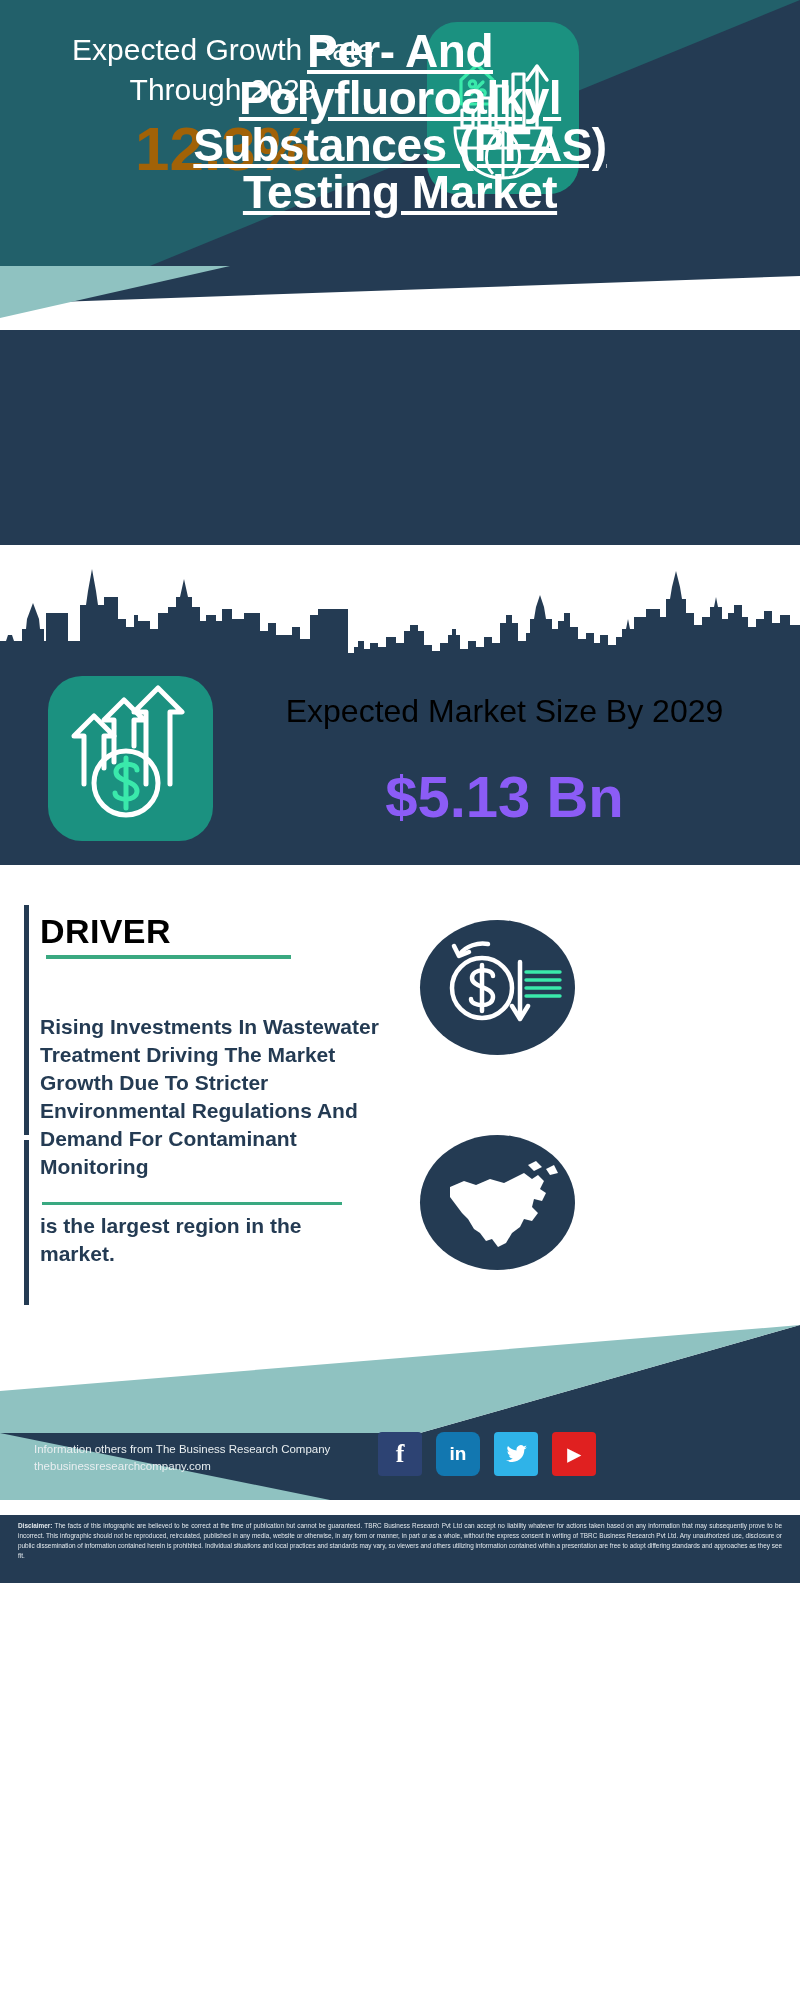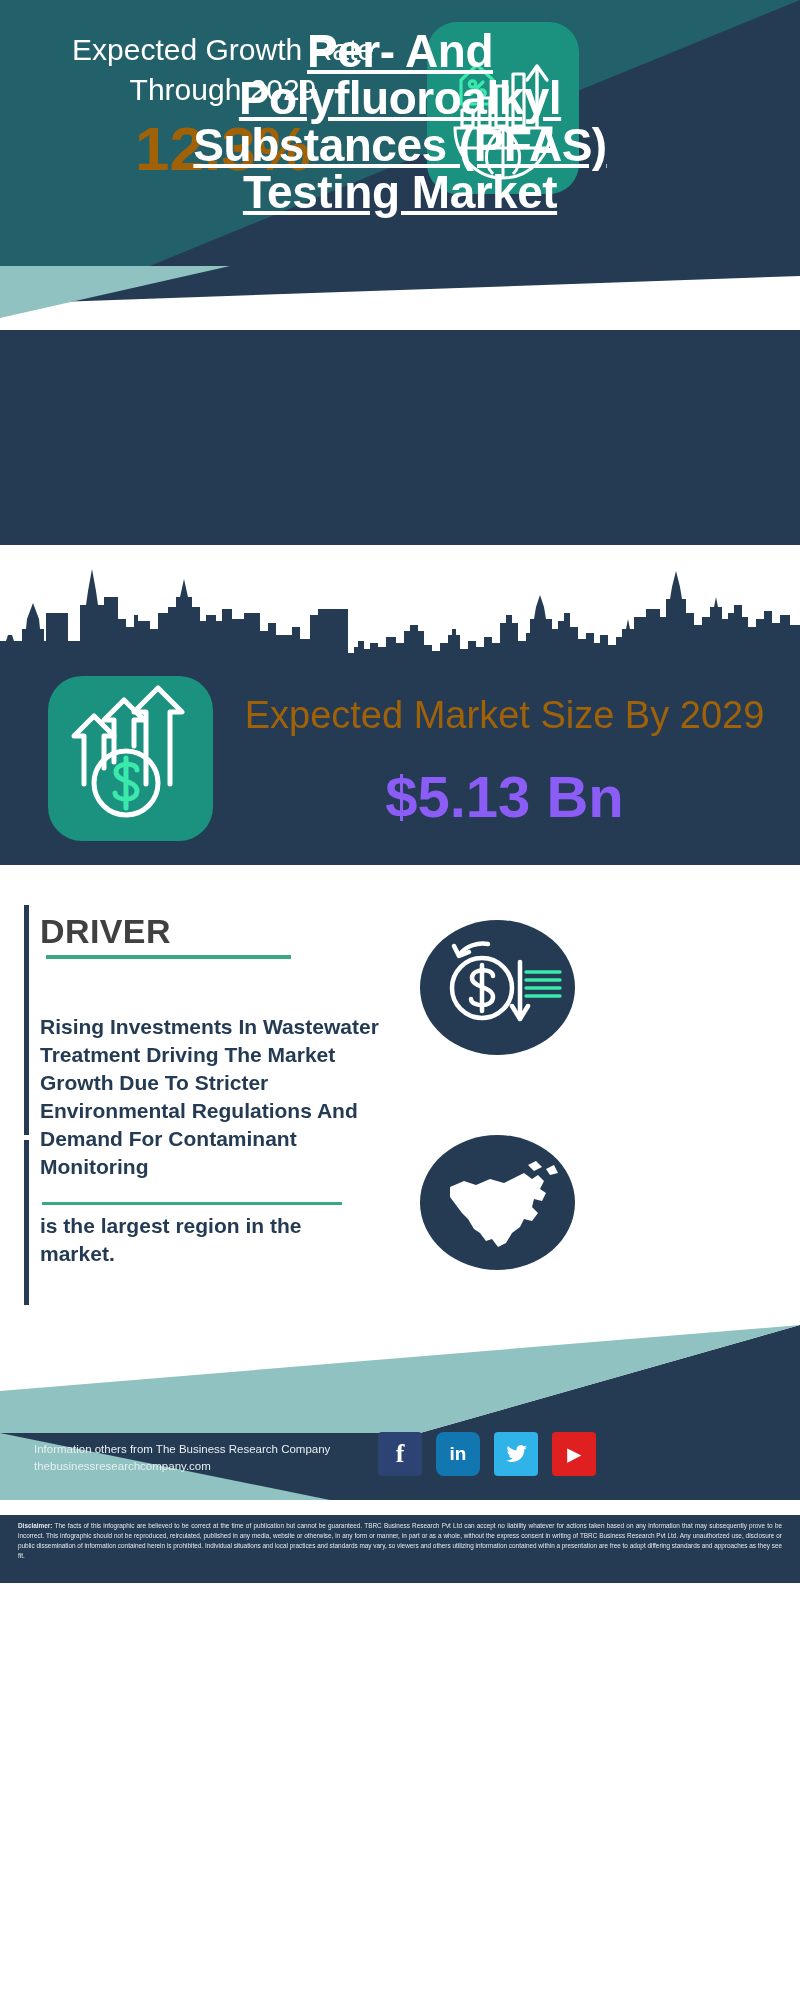--- a/index.html
+++ b/index.html
@@ -63,38 +63,38 @@
     background:#243b53;
   }
 
   
   .ms-icon-box {
     position:absolute; left:48px; top:676px; width:165px; height:165px;
     background:#1b9180; border-radius:34px;
   }
   .ms-label {
     position:absolute; left:232px; top:690px; width:545px;
-    text-align:center; color:#a16207; font-size:38px; line-height:1.33;
+    text-align:center; color:#000000; font-size:32px; line-height:1.33;
   }
   .ms-value {
     position:absolute; left:232px; top:768px; width:545px;
     text-align:center; color:#8b5cf6; font-size:58px; font-weight:bold;
     line-height:1;
   }
 
   
   .cards { position:absolute; left:0; top:865px; width:800px; height:450px; background:#ffffff; }
 
   .accent-bar {
     position:absolute; width:5px; background:#243b53;
   }
   .bar-driver { left:24px; top:905px; height:230px; }
   .driver-title {
     position:absolute; left:40px; top:912px;
-    color:#404040; font-size:34px; font-weight:bold; letter-spacing:0.4px;
+    color:#000000; font-size:34px; font-weight:bold; letter-spacing:0.4px;
   }
   .driver-rule {
     position:absolute; left:46px; top:955px; width:245px; height:4px;
     background:#3aa981;
   }
   .driver-text {
     position:absolute; left:40px; top:966px; width:350px;
     color:#243b53; font-size:21px; font-weight:bold; line-height:1.33;margin-top:47px;
   }
 

